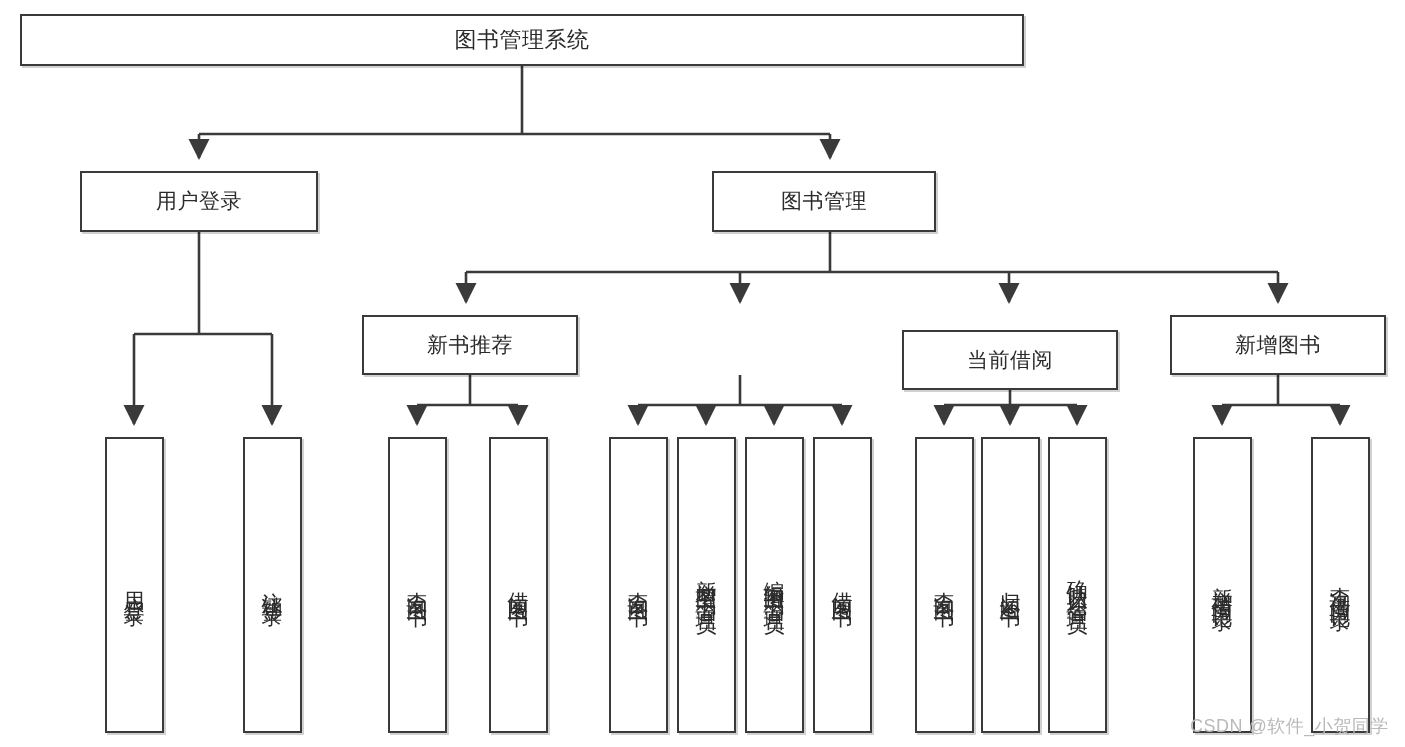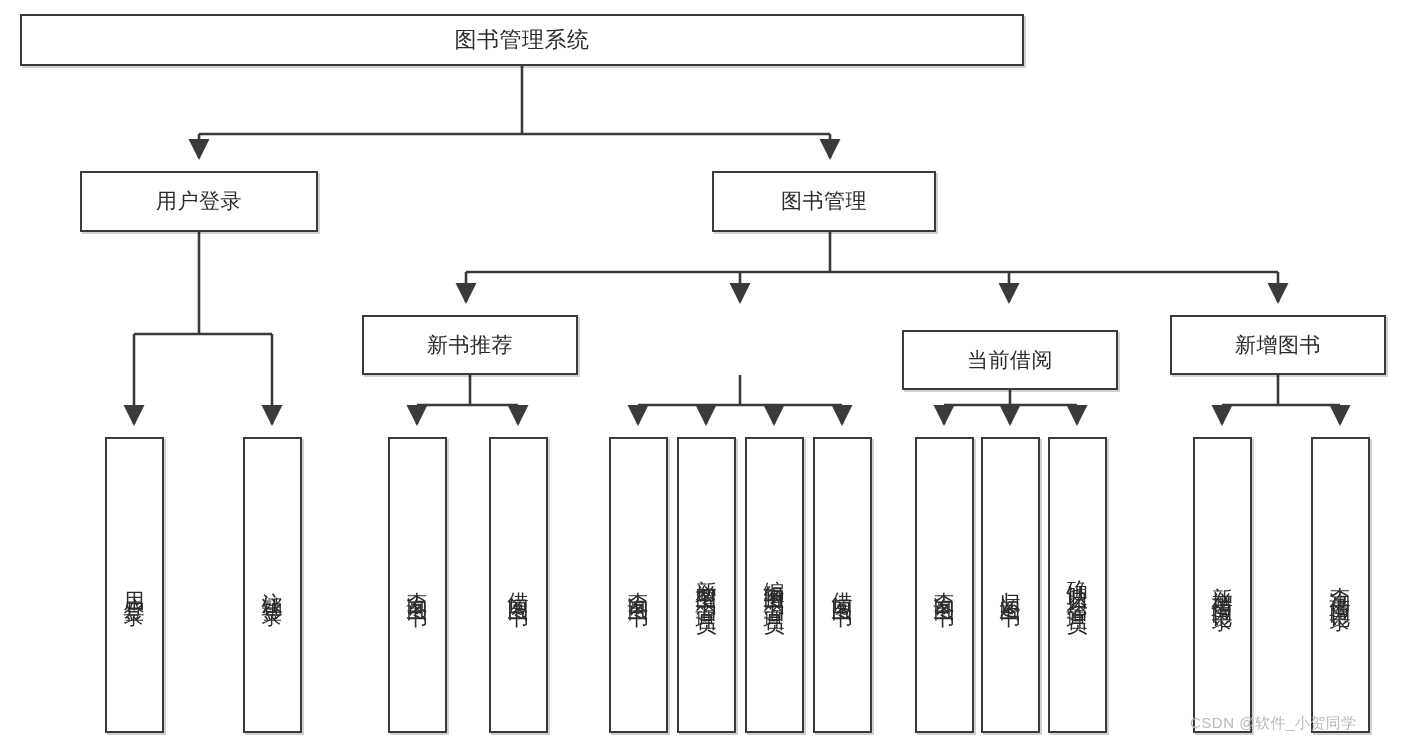--- a/index.html
+++ b/index.html
@@ -57,21 +57,21 @@
   .node.vert .node-label {
     writing-mode: vertical-rl;
     text-orientation: upright;
     font-size: 21px;
     letter-spacing: 5px;
     line-height: 1;
   }
   .watermark {
     position: absolute;
     color: #b9b9b9;
-    font-size: 15px;
+    font-size: 18px;
     letter-spacing: 0.5px;
     z-index: 5;
     white-space: nowrap;
     text-align: center;
   }
 </style>
 </head>
 <body>
 
 <div id="canvas">

